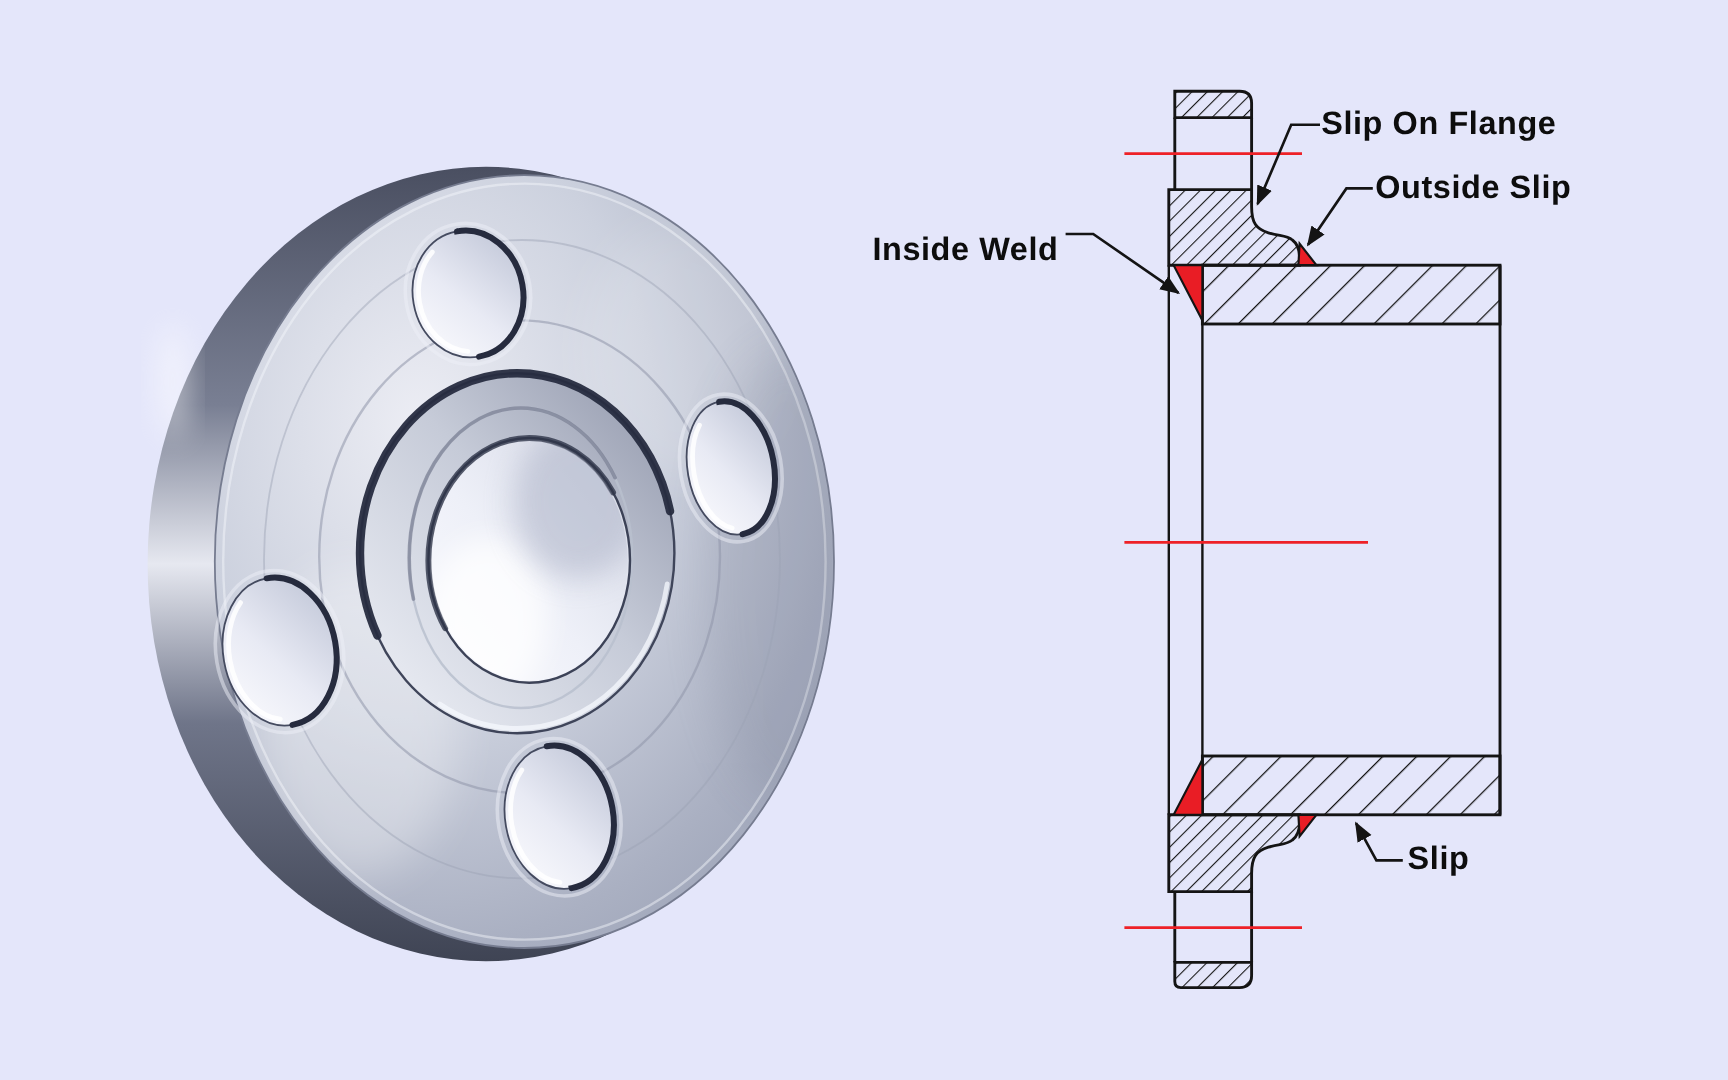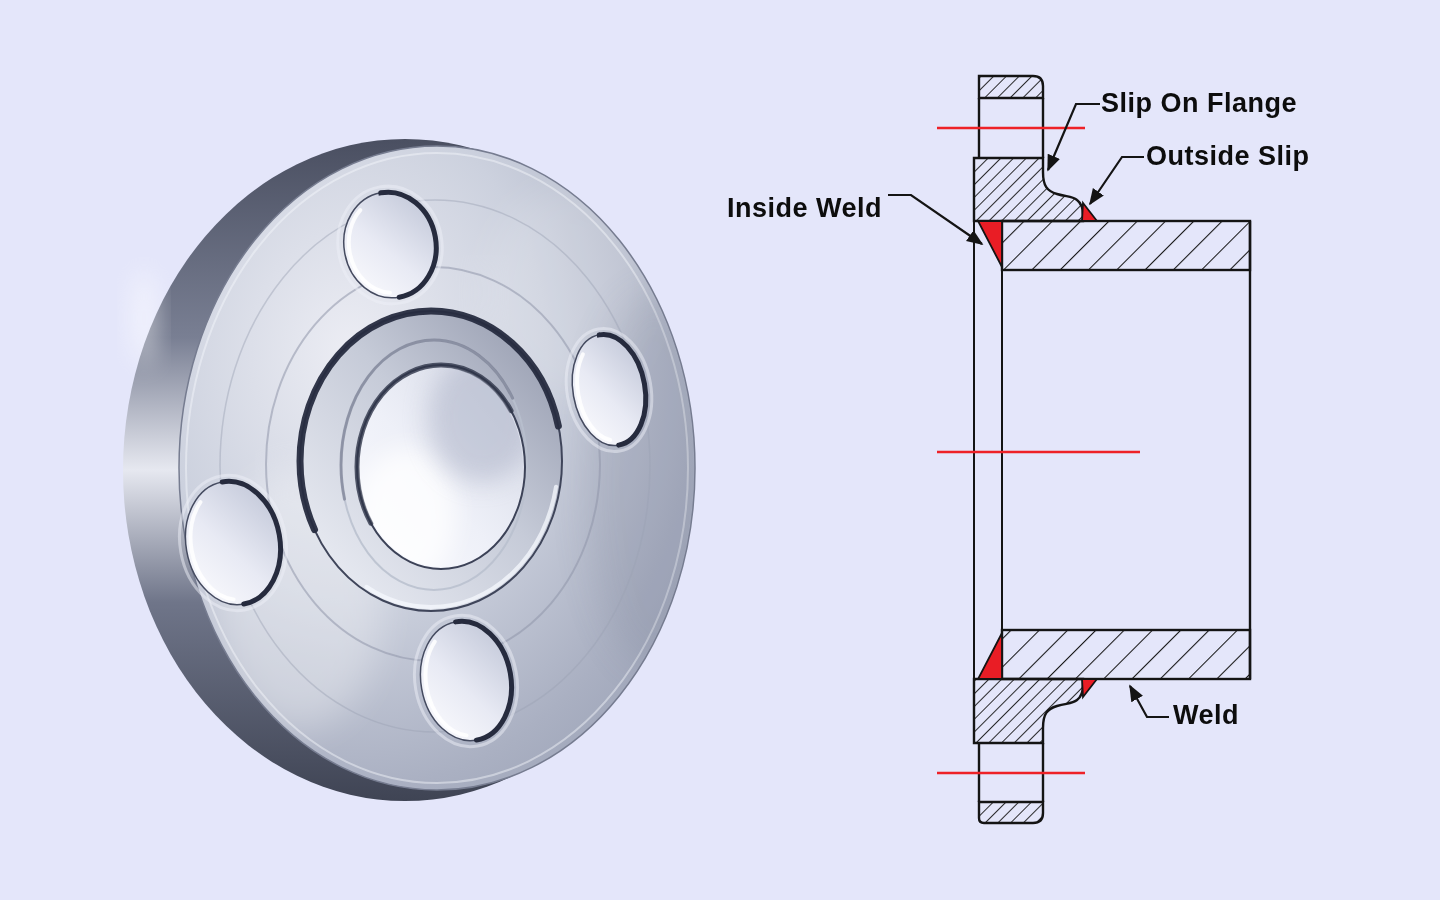--- a/index.html
+++ b/index.html
@@ -200,14 +200,14 @@
       <path d="M1100,104 L1076,104 L1048,170" fill="none" stroke="#141414" stroke-width="2.2" marker-end="url(#arrow)"></path>
       <path d="M1144,157 L1122,157 L1090,204" fill="none" stroke="#141414" stroke-width="2.2" marker-end="url(#arrow)"></path>
       <path d="M888,195 L911,195 L982,244" fill="none" stroke="#141414" stroke-width="2.2" marker-end="url(#arrow)"></path>
       <path d="M1169,717 L1147,717 L1130,686" fill="none" stroke="#141414" stroke-width="2.2" marker-end="url(#arrow)"></path>
     </g>
   </svg>
 
   <div id="lbl-slip" class="callout">Slip On Flange</div>
   <div id="lbl-outside" class="callout">Outside Slip</div>
   <div id="lbl-inside" class="callout">Inside Weld</div>
-  <div id="lbl-pipe" class="callout">Weld</div>
+  <div id="lbl-pipe" class="callout">Slip</div>
 </div>
 
 </body></html>

